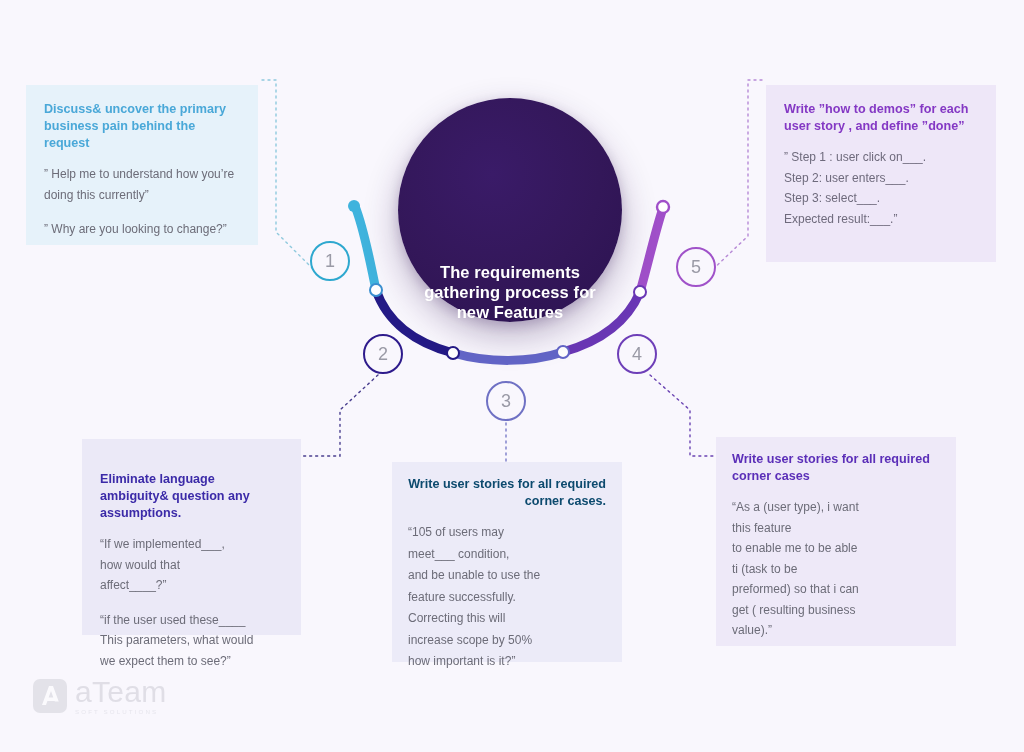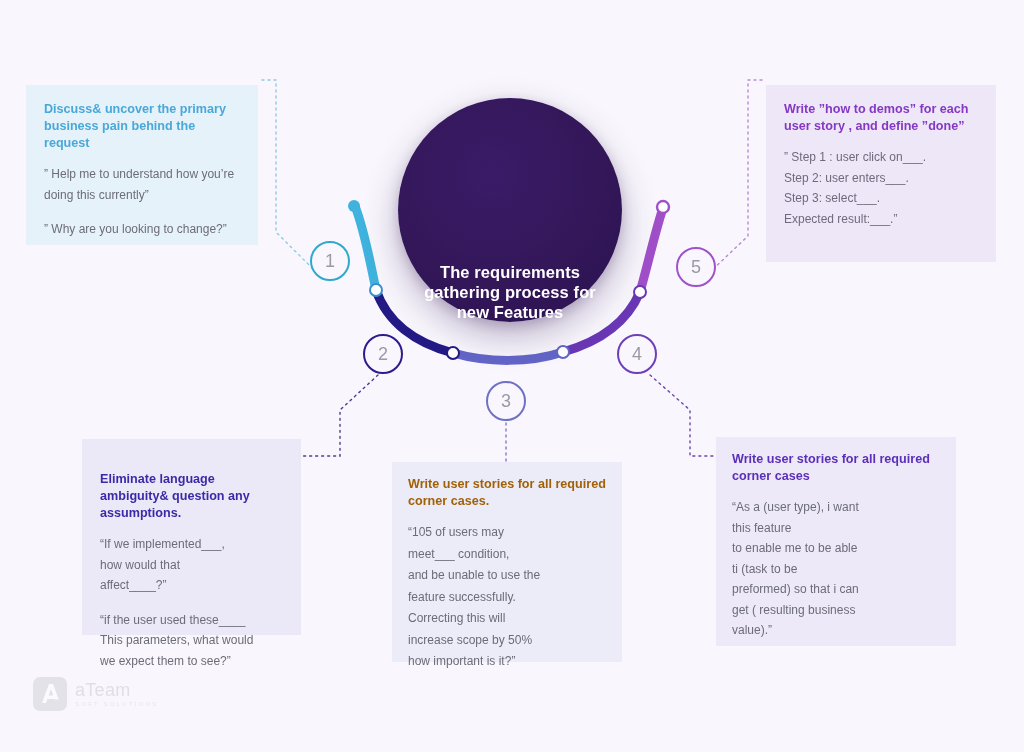--- a/index.html
+++ b/index.html
@@ -126,21 +126,21 @@
   }
   #card-2 .card-title { color: #3b2aa8; }
 
   
   #card-3 {
     left: 392px; top: 462px;
     width: 230px; height: 200px;
     background: #ecebf8;
     padding: 14px 16px;
   }
-  #card-3 .card-title { color: #a16207; }
+  #card-3 .card-title { color: #0c4a6e; text-align: right; }
   #card-3 .card-body { line-height: 21.5px; }
 
   
   #card-4 {
     left: 716px; top: 437px;
     width: 240px; height: 209px;
     background: #eee9f8;
     padding: 14px 16px;
   }
   #card-4 .card-title { color: #5b2fb8; }
@@ -161,21 +161,21 @@
     width: 34px;
     height: 34px;
     border-radius: 7px;
     background: #c9c9d2;
     position: relative;
     flex: none;
   }
   .logo-mark svg { display: block; }
   .logo-words { line-height: 1; }
   .logo-name {
-    font-size: 18px;
+    font-size: 30px;
     color: #c2c2cc;
     letter-spacing: 0.3px;
     display: block;
   }
   .logo-tag {
     font-size: 6.2px;
     color: #cfcfd8;
     letter-spacing: 2.1px;
     display: block;
     margin-top: 2px;

